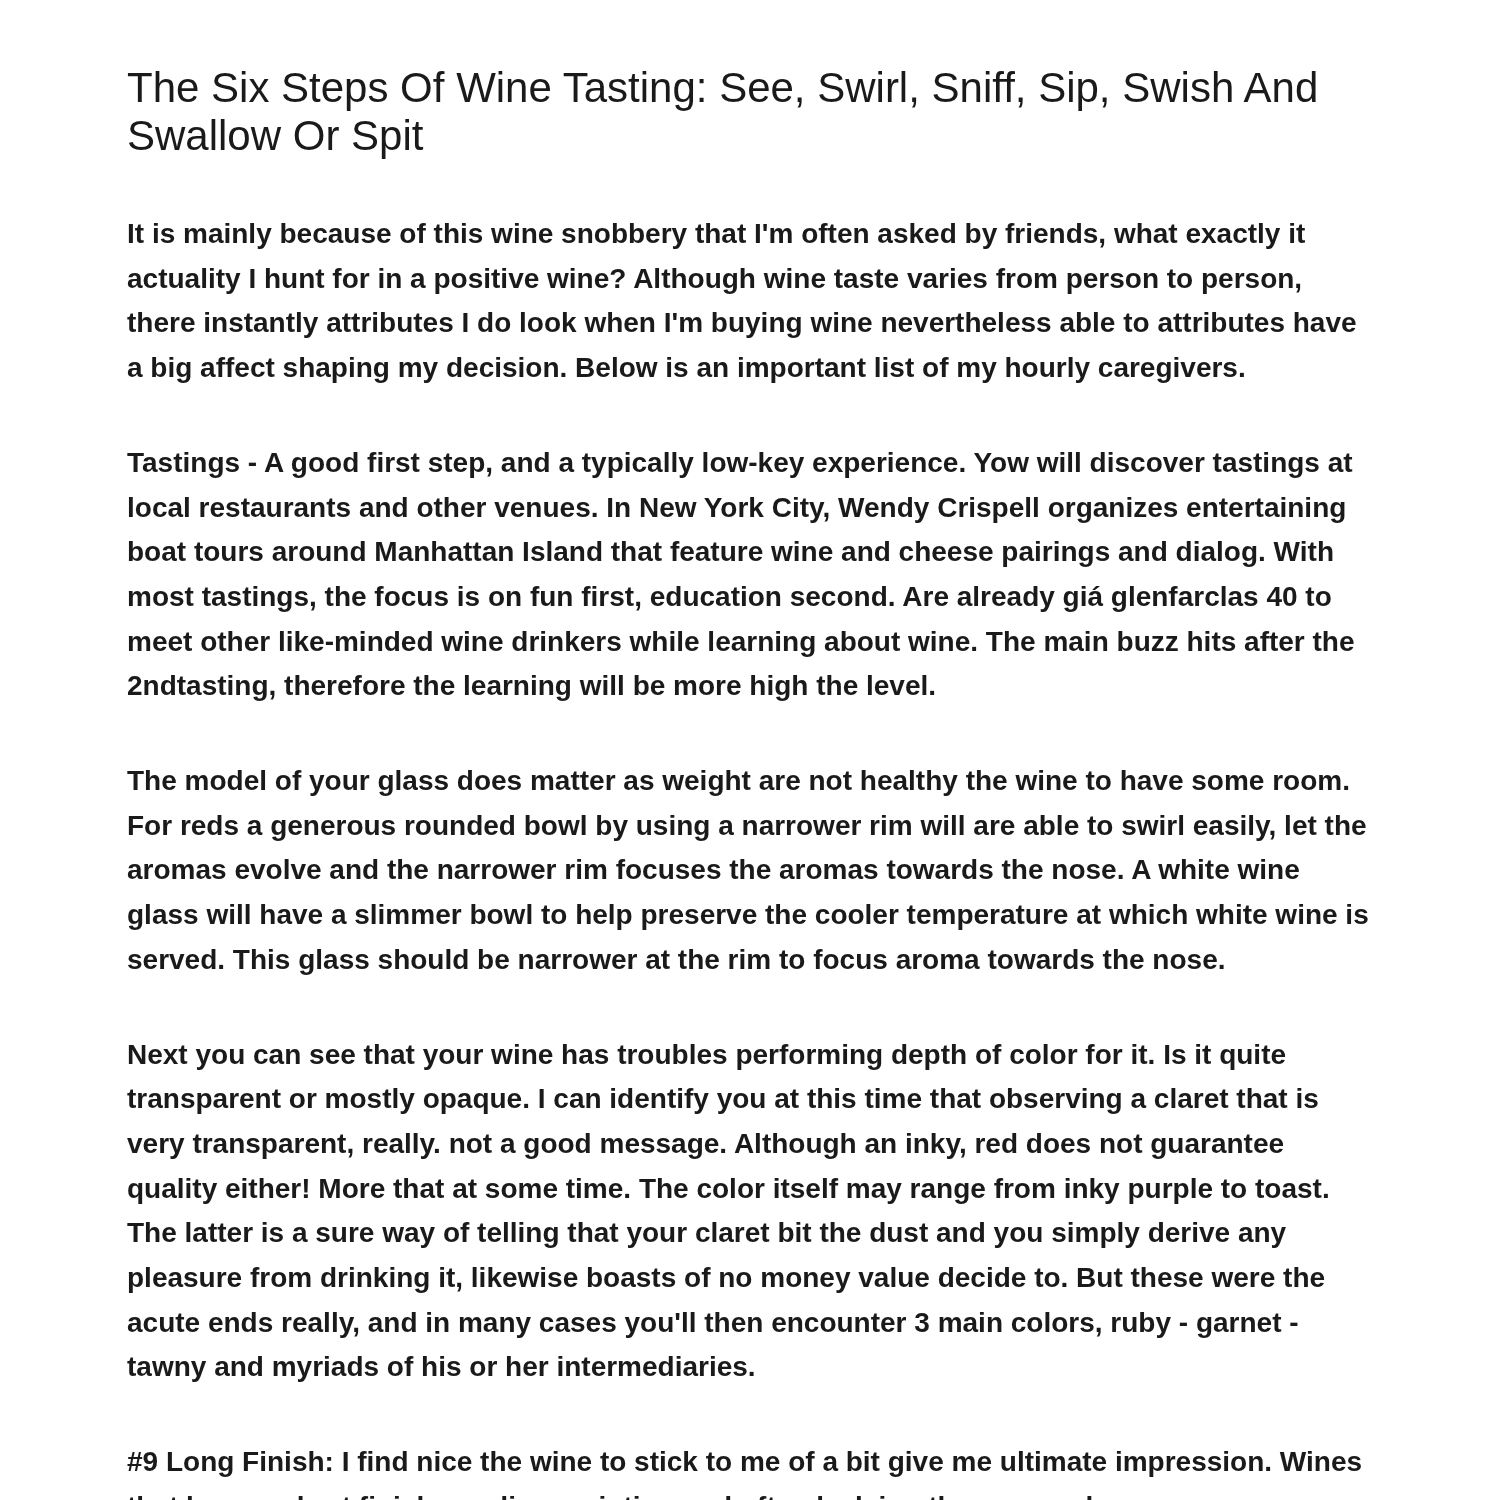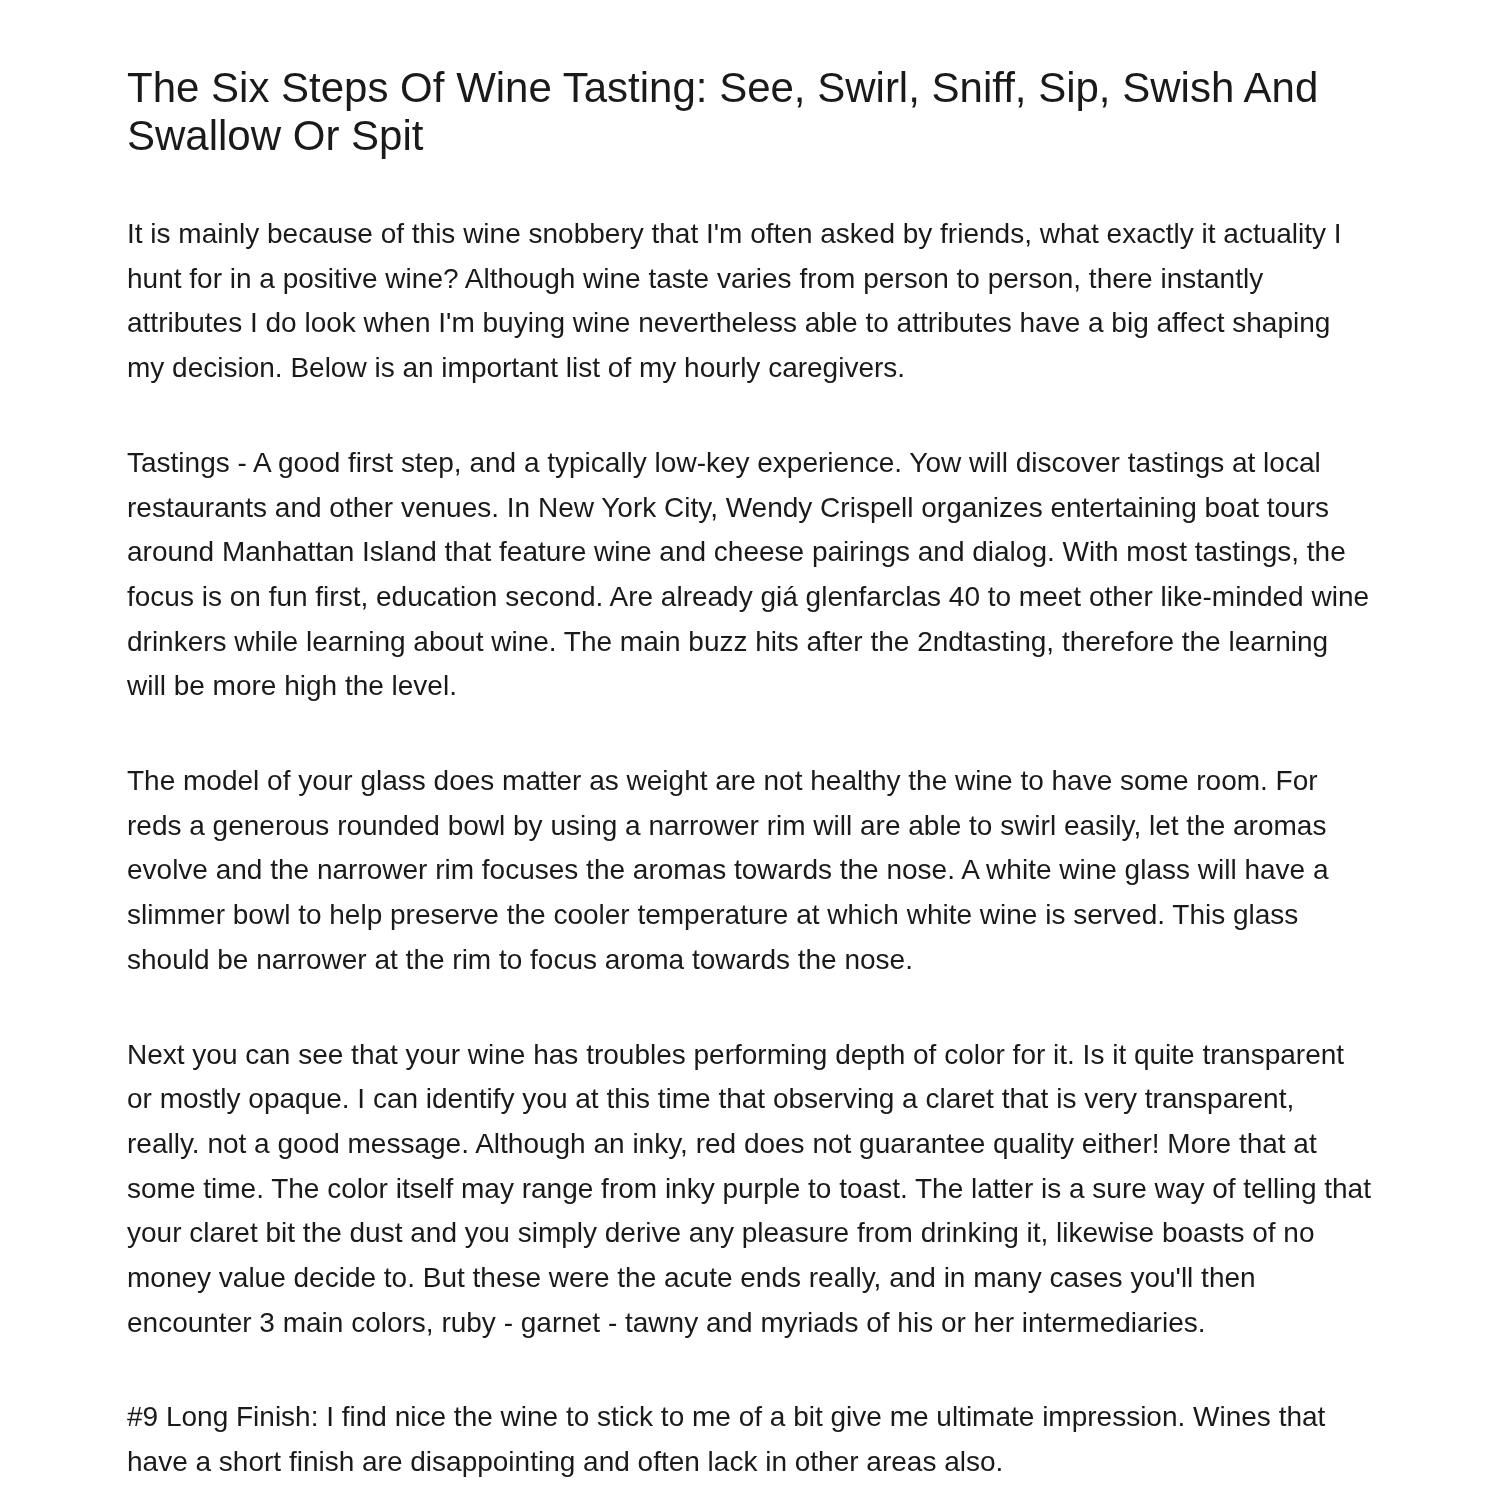--- a/index.html
+++ b/index.html
@@ -24,21 +24,21 @@
     font-size: 42px;
     line-height: 48px;
     font-weight: 400;
     letter-spacing: 0;
     margin: 64px 0 52px 0;
     color: #1a1a1a;
   }
   p.article-paragraph {
     font-size: 28px;
     line-height: 44.7px;
-    font-weight: 400;
+    font-weight: 700;
     margin: 0 0 50px 0;
     color: #1a1a1a;
   }
 </style>
 </head>
 <body>
 
 <div class="page">
   <h1 class="article-title">The Six Steps Of Wine Tasting: See, Swirl, Sniff, Sip, Swish And Swallow Or Spit</h1>
 

